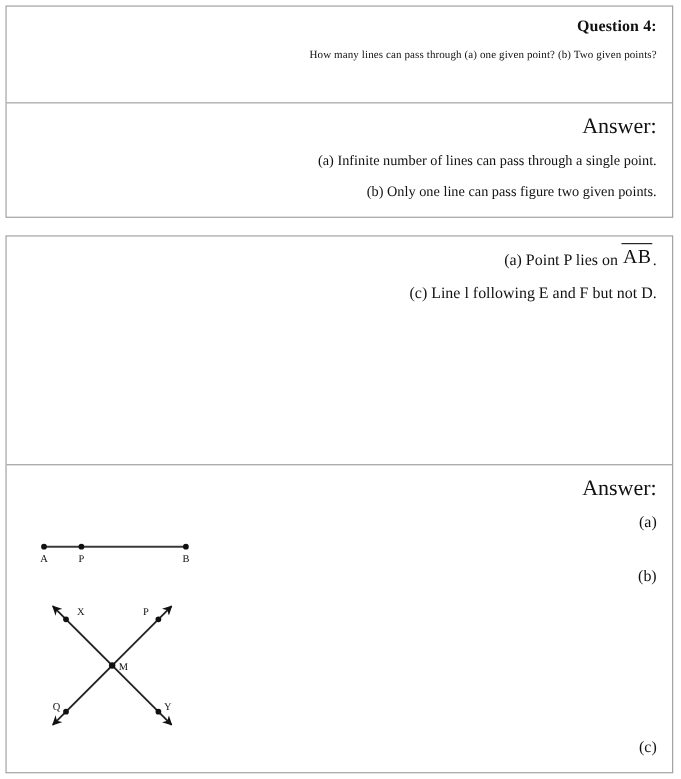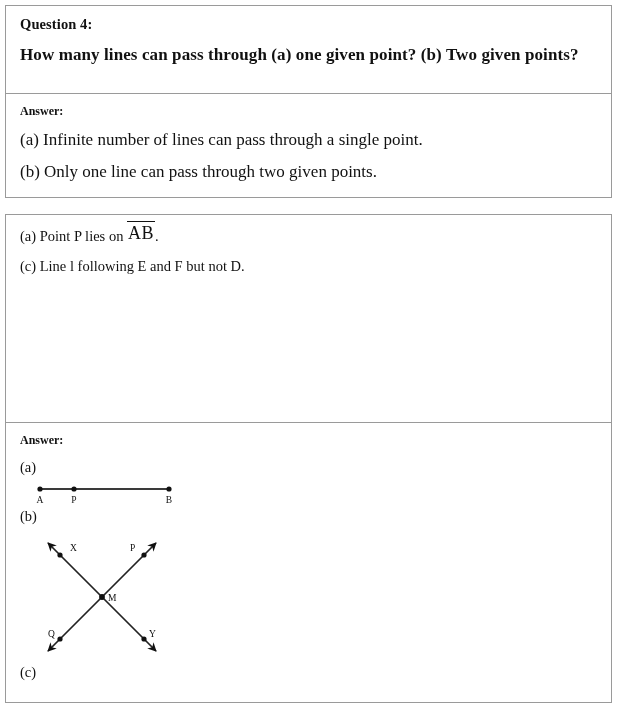--- a/index.html
+++ b/index.html
@@ -12,20 +12,21 @@
     height: 708px;
     font-family: "Liberation Serif", "DejaVu Serif", serif;
     color: #111111;
     overflow: hidden;
   }
   .page {
     position: relative;
     width: 619px;
     height: 615px;
     padding: 0;
+    text-align: right;
   }
   .qbox {
     position: absolute;
     left: 5px;
     width: 607px;
     box-sizing: border-box;
     border: 1px solid #9a9a9a;
     background: #ffffff;
   }
   #box-q4 { top: 5px; height: 193px; }
@@ -44,34 +45,34 @@
   #q5-answer   { height: 280px; }
 
   .qtitle {
     font-weight: bold;
     font-size: 14.5px;
     line-height: 1.0;
     margin: 2px 0 14px 0;
     letter-spacing: 0.1px;
   }
   .qtext {
-    font-weight: bold;
-    font-size: 17px;
+    font-weight: normal;
+    font-size: 10px;
     line-height: 1.0;
     margin: 0 0 10px 0;
     letter-spacing: 0.1px;
   }
   .atitle {
-    font-weight: bold;
-    font-size: 12px;
+    font-weight: normal;
+    font-size: 20px;
     line-height: 1.0;
     margin: 2px 0 14px 0;
   }
   .aline {
-    font-size: 17px;
+    font-size: 13px;
     line-height: 1.0;
     margin: 0 0 15px 0;
   }
   .qitem {
     font-size: 14.5px;
     line-height: 1.0;
     margin: 0 0 15px 0;
     white-space: nowrap;
   }
   .lbl {
@@ -130,21 +131,21 @@
   <div class="qbox" id="box-q4">
 
     <div class="section" id="q4-question">
       <div class="qtitle">Question 4:</div>
       <div class="qtext">How many lines can pass through (a) one given point? (b) Two given points?</div>
     </div>
 
     <div class="section divider-top" id="q4-answer">
       <div class="atitle">Answer:</div>
       <div class="aline">(a) Infinite number of lines can pass through a single point.</div>
-      <div class="aline">(b) Only one line can pass through two given points.</div>
+      <div class="aline">(b) Only one line can pass figure two given points.</div>
     </div>
 
   </div>
 
   <div class="qbox" id="box-q5">
 
     <div class="section" id="q5-question">
 
       <div class="qitem">
         <span>(a)</span>

